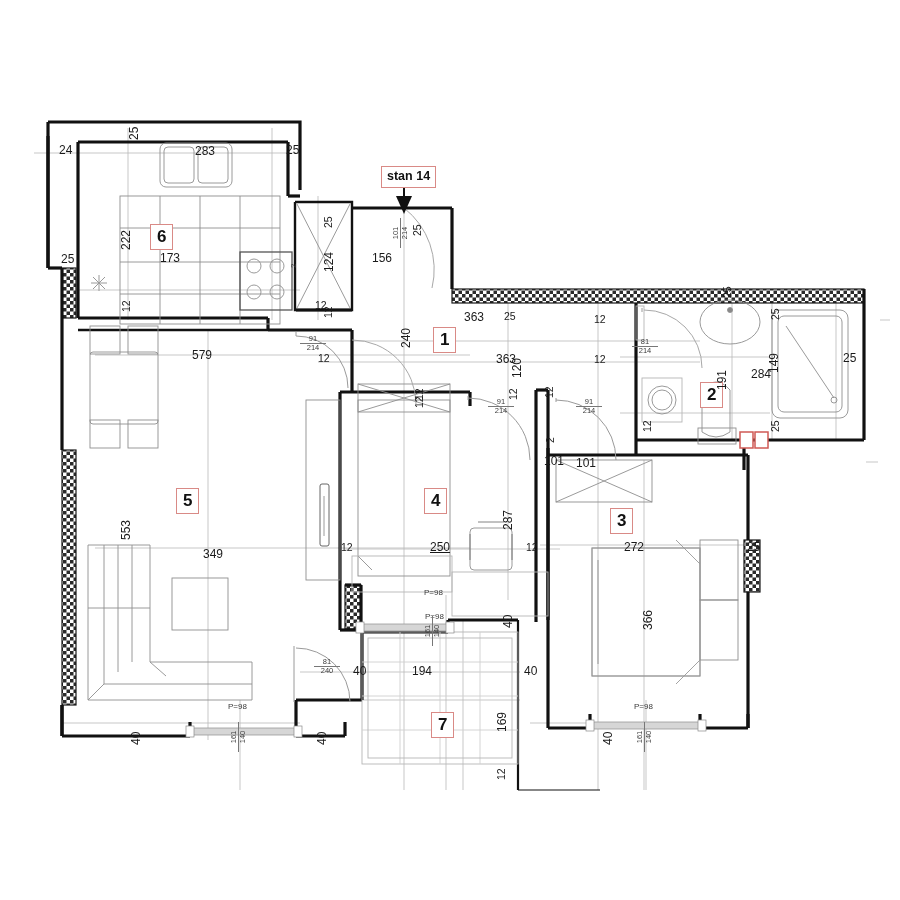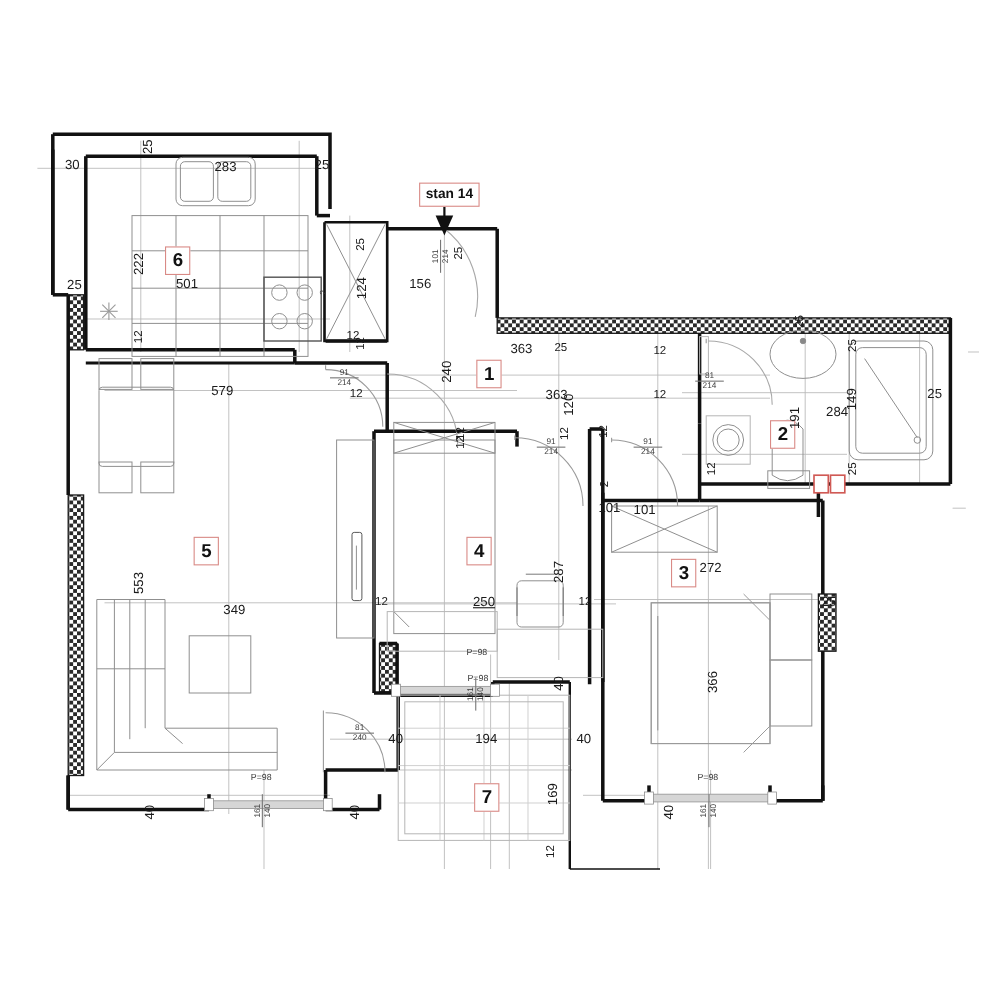--- a/index.html
+++ b/index.html
@@ -313,26 +313,26 @@
   <div class="stanlabel" style="left:381px;top:166px;">stan 14</div>
 
   <div class="roomnum" style="left:433px;top:327px;">1</div>
   <div class="roomnum" style="left:700px;top:382px;">2</div>
   <div class="roomnum" style="left:610px;top:508px;">3</div>
   <div class="roomnum" style="left:424px;top:488px;">4</div>
   <div class="roomnum" style="left:176px;top:488px;">5</div>
   <div class="roomnum" style="left:150px;top:224px;">6</div>
   <div class="roomnum" style="left:431px;top:712px;">7</div>
 
-  <div class="dim" style="left:59px;top:144px;">30</div>
+  <div class="dim" style="left:59px;top:144px;">24</div>
   <div class="dim vert" style="left:128px;top:140px;">25</div>
   <div class="dim" style="left:286px;top:144px;">25</div>
   <div class="dim" style="left:61px;top:253px;">25</div>
   <div class="dim" style="left:163px;top:145px;margin-left:32px;">283</div>
-  <div class="dim" style="left:160px;top:252px;">501</div>
+  <div class="dim" style="left:160px;top:252px;">173</div>
   <div class="dim vert" style="left:120px;top:250px;">222</div>
   <div class="dim sm vert" style="left:121px;top:312px;">12</div>
 
   <div class="dim sm vert" style="left:323px;top:228px;">25</div>
   <div class="dim vert" style="left:323px;top:272px;">124</div>
   <div class="dim sm vert" style="left:323px;top:318px;">12</div>
   <div class="dim sm" style="left:315px;top:300px;">12</div>
   <div class="dim xs vert" style="left:290px;top:268px;">2</div>
 
   <div class="dim" style="left:372px;top:252px;">156</div>
@@ -384,27 +384,27 @@
 
   <div class="dim" style="left:711px;top:368px;margin-left:40px;">284</div>
   <div class="dim vert" style="left:716px;top:390px;">191</div>
   <div class="dim vert" style="left:768px;top:373px;">149</div>
   <div class="dim sm vert" style="left:770px;top:320px;">25</div>
   <div class="dim sm vert" style="left:770px;top:432px;">25</div>
   <div class="dim" style="left:843px;top:352px;">25</div>
   <div class="dim sm vert" style="left:722px;top:298px;">25</div>
   <div class="dim sm vert" style="left:642px;top:432px;">12</div>
 
-  <div class="dim" style="left:624px;top:510px;margin-left:12px;">272</div>
+  <div class="dim" style="left:624px;top:541px;">272</div>
   <div class="dim vert" style="left:642px;top:630px;">366</div>
   <div class="dim" style="left:747px;top:541px;">25</div>
   <div class="dim sm vert" style="left:545px;top:443px;">2</div>
   <div class="dim" style="left:544px;top:455px;">101</div>
 
-  <div class="dim" style="left:432px;top:665px;">194</div>
+  <div class="dim" style="left:412px;top:665px;">194</div>
   <div class="dim vert" style="left:496px;top:732px;">169</div>
   <div class="dim" style="left:353px;top:665px;">40</div>
   <div class="dim" style="left:524px;top:665px;">40</div>
   <div class="dim vert" style="left:502px;top:628px;">40</div>
   <div class="dim sm vert" style="left:496px;top:780px;">12</div>
   <div class="frac" style="left:314px;top:658px;width:26px;">
     <span class="a">81</span>
     <span class="b">240</span>
   </div>
 

